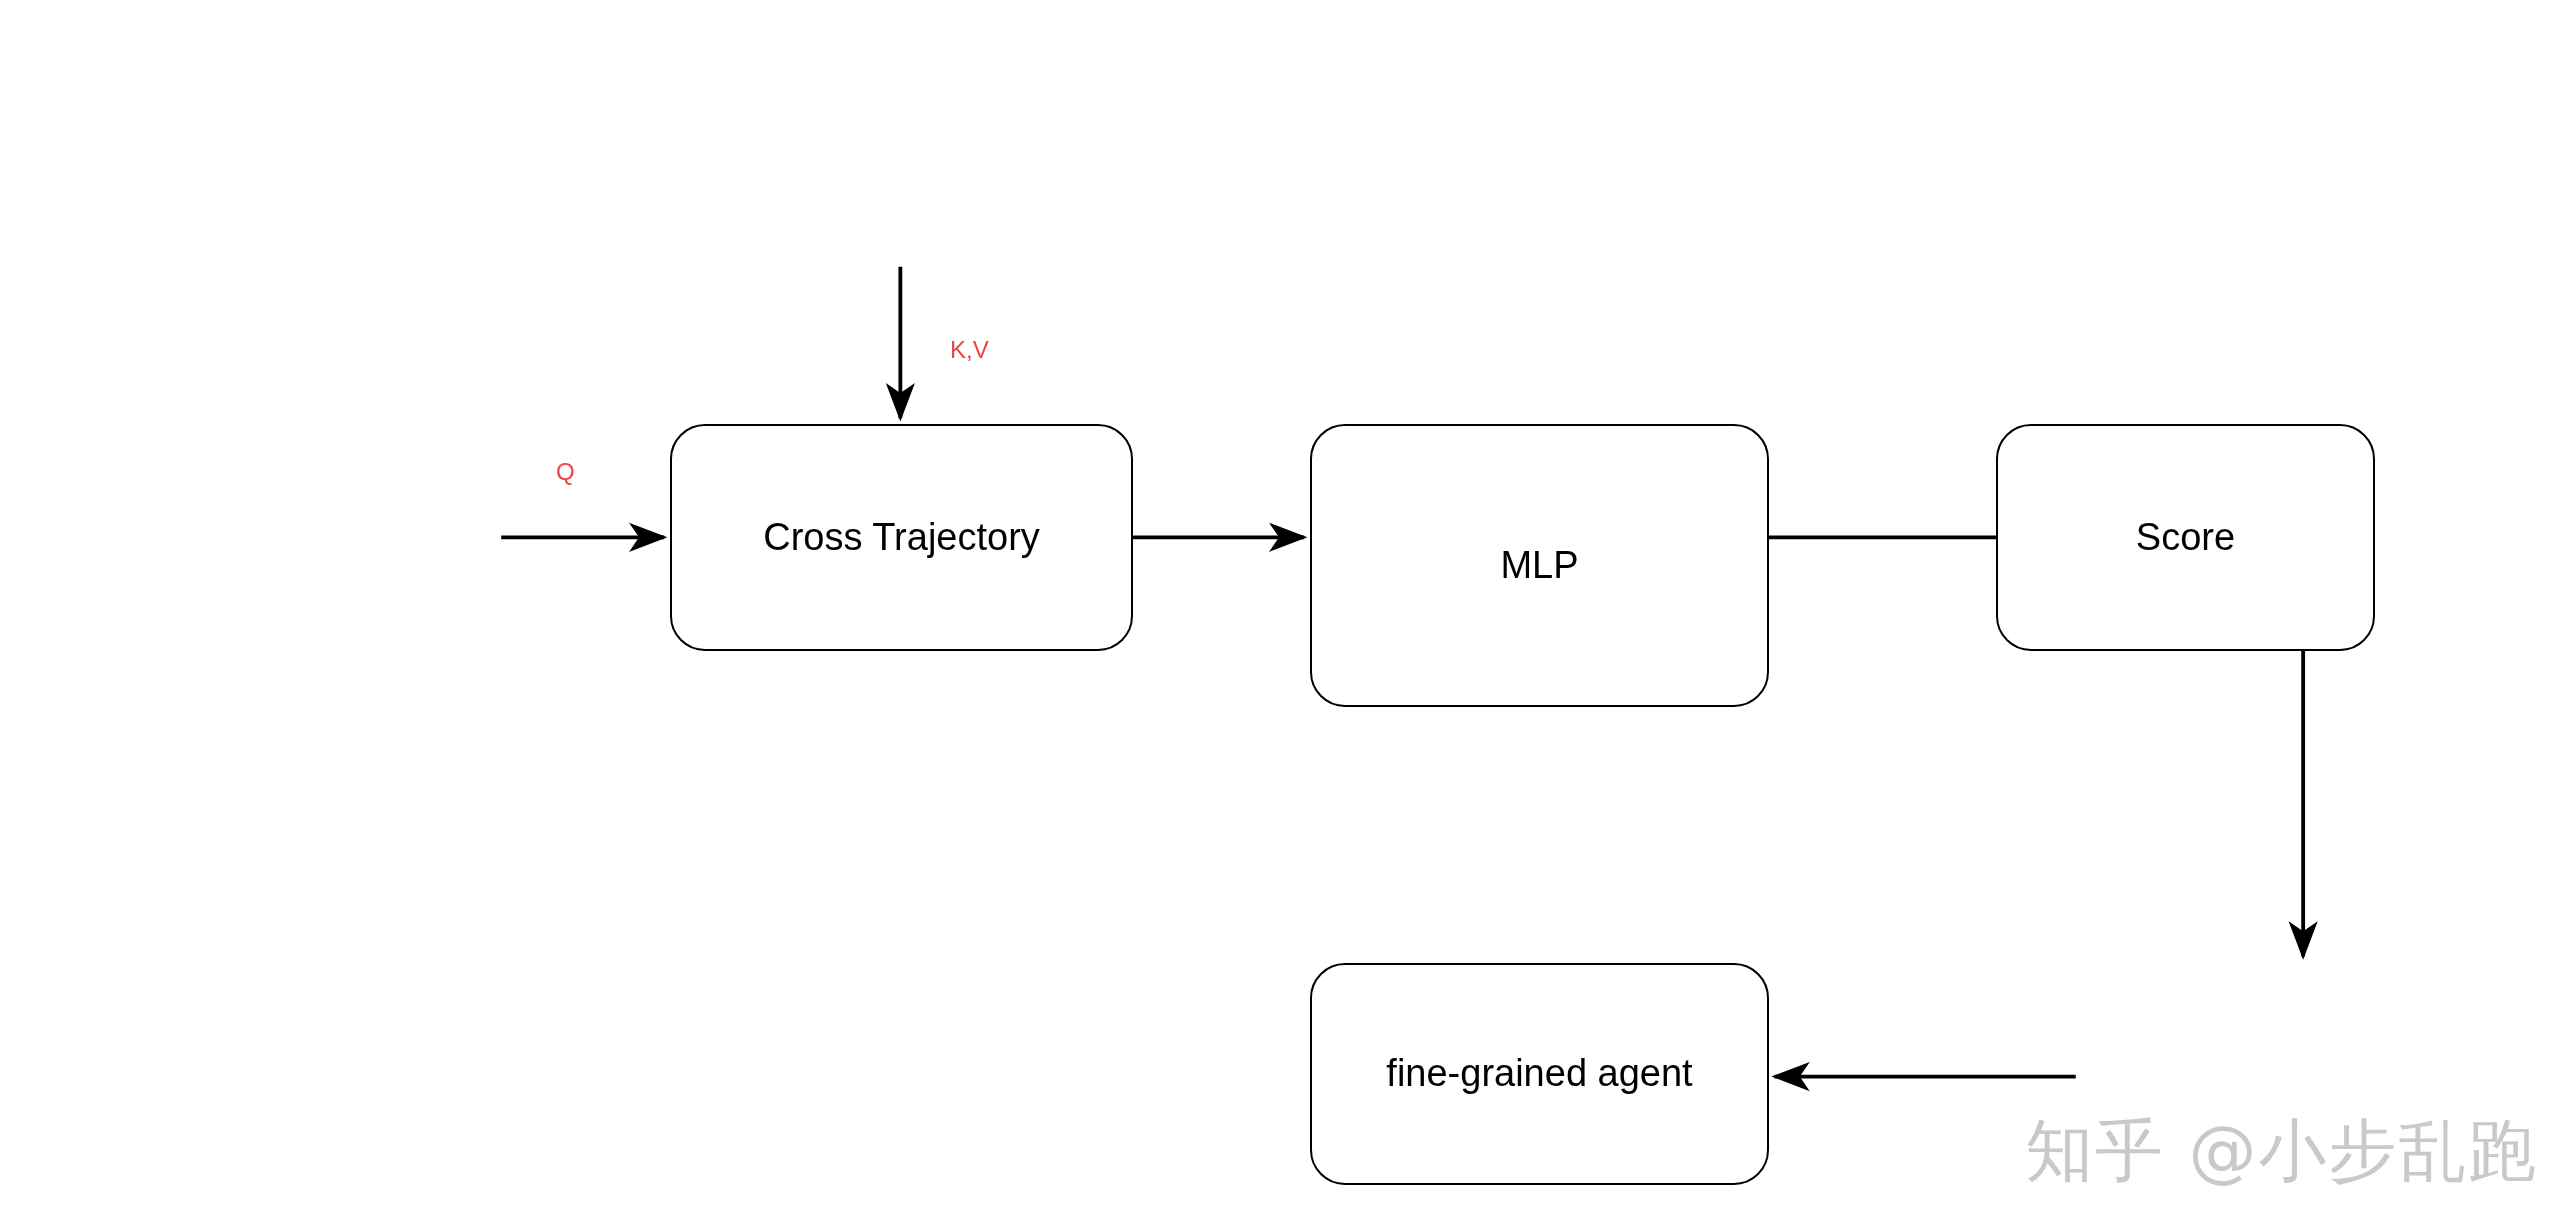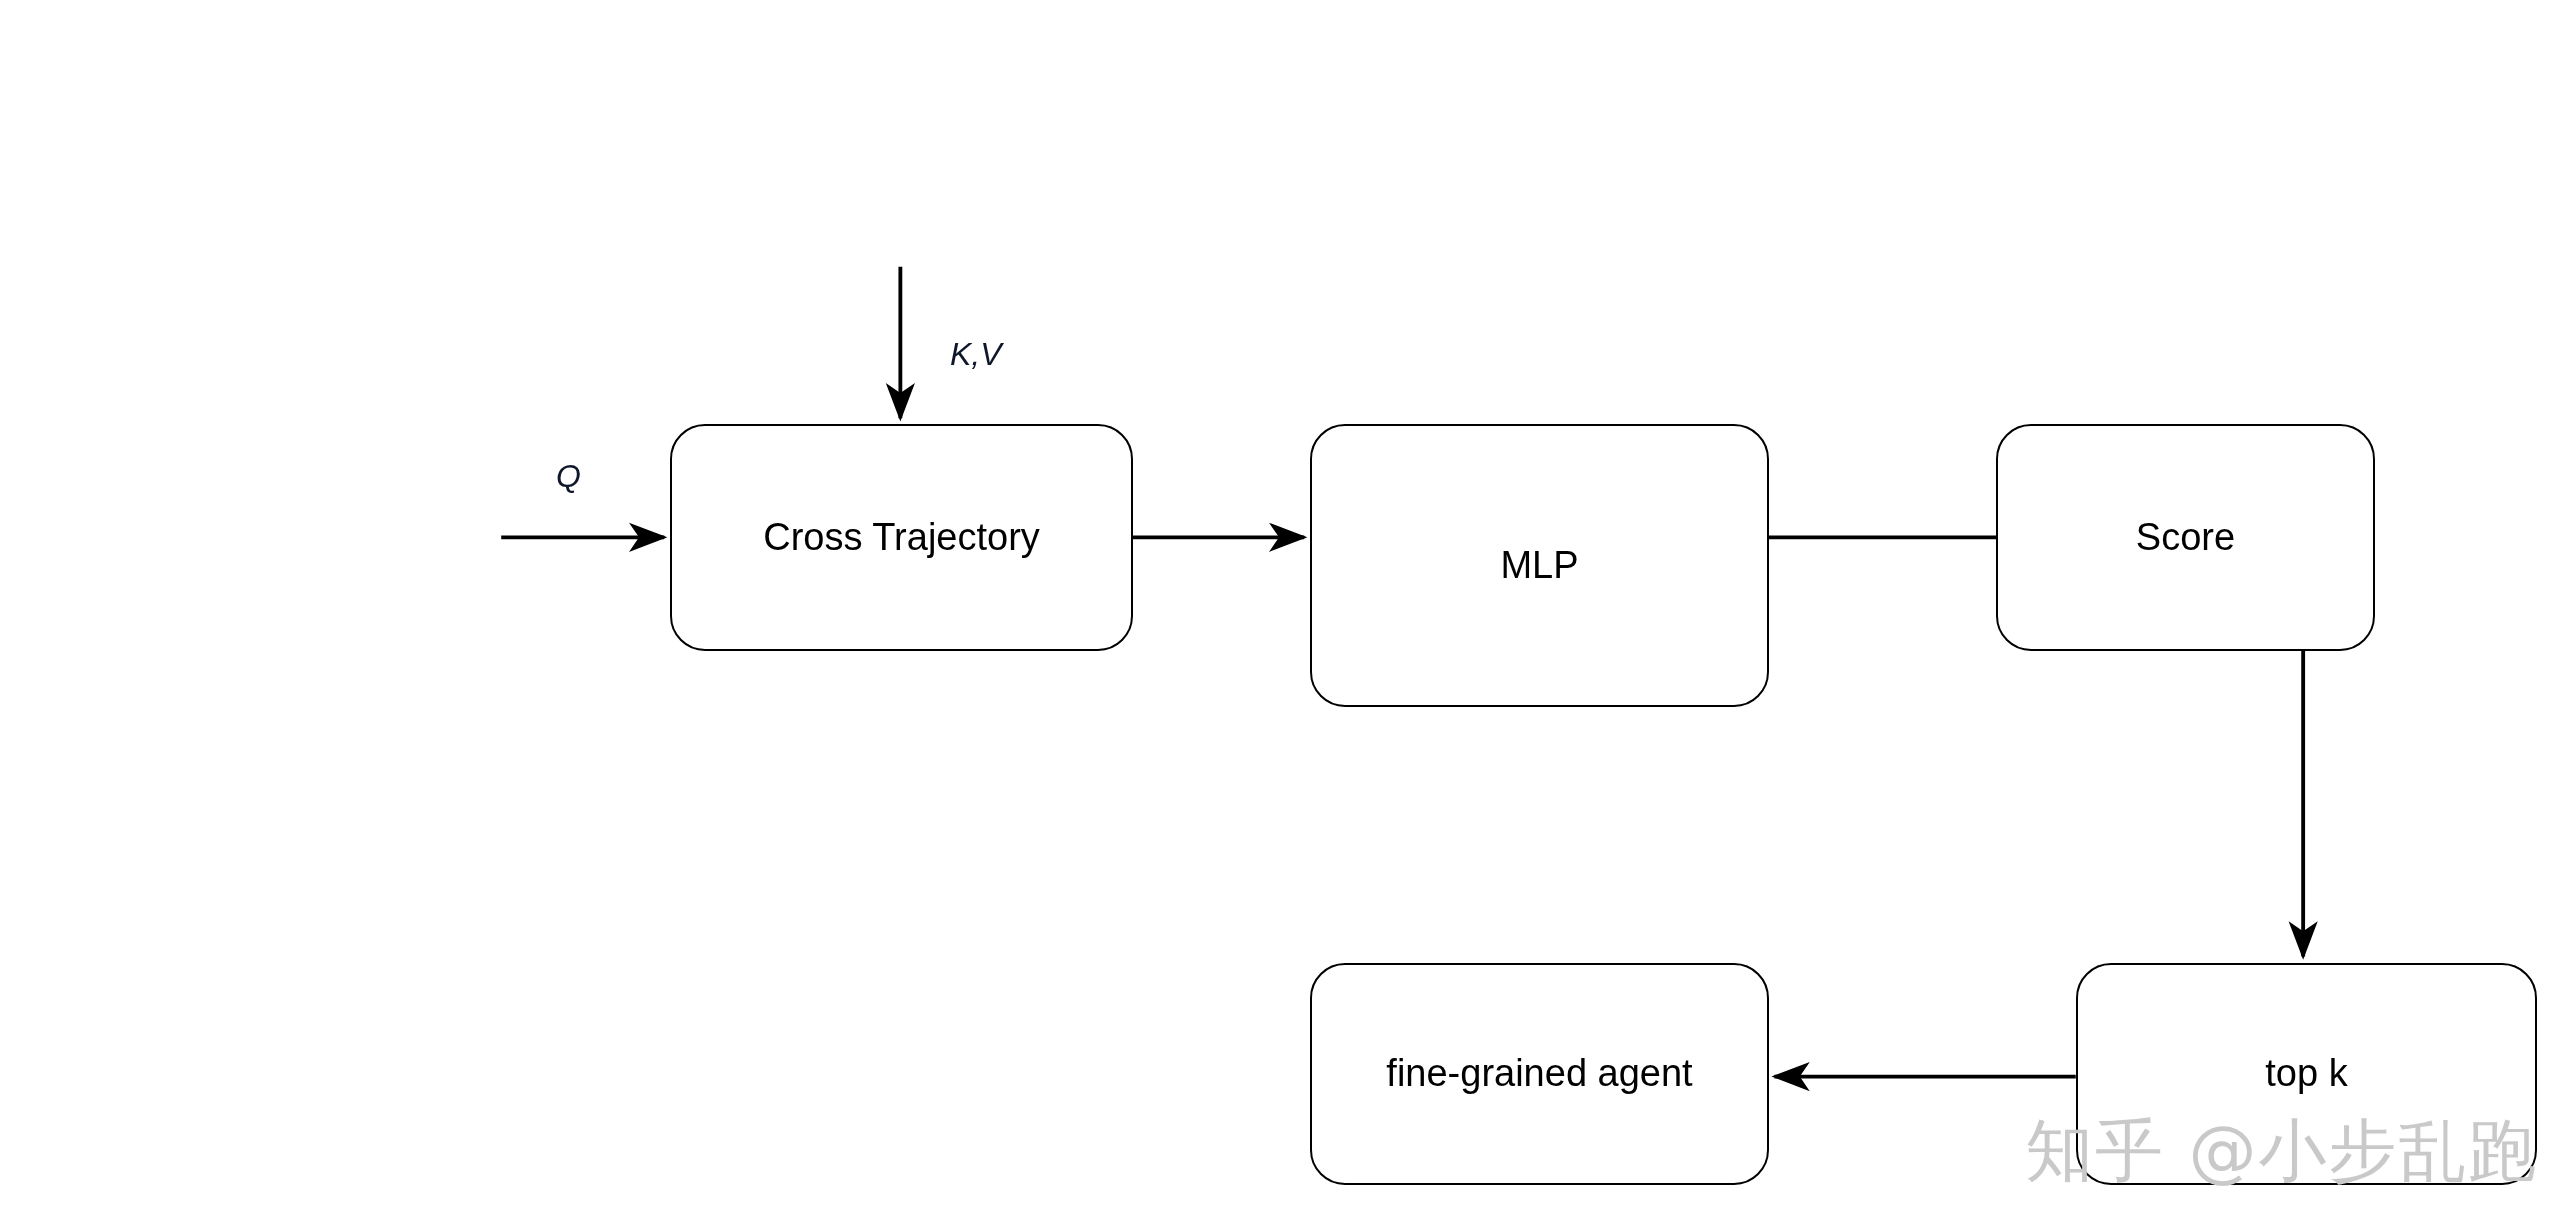--- a/index.html
+++ b/index.html
@@ -35,27 +35,26 @@
   .node.bev       { left: 670px;  top: 40px;   width: 463px; height: 227px; }
   .node.mutil     { left: 40px;   top: 424px;  width: 461px; height: 227px; }
   .node.crossattn { left: 670px;  top: 424px;  width: 463px; height: 227px; }
   .node.mlp       { left: 1310px; top: 424px;  width: 459px; height: 283px; }
   .node.score     { left: 1996px; top: 424px;  width: 379px; height: 227px; }
   .node.fine      { left: 1310px; top: 963px; width: 459px; height: 222px; }
   .node.topk      { left: 2076px; top: 963px; width: 461px; height: 222px; }
 
   .edge-label {
     position: absolute;
-    color: #0f172a;
+    color: #ef4444;
     font-family: "Liberation Sans", sans-serif;
-    font-size: 32px;
+    font-size: 24px;
     line-height: 1;
     white-space: nowrap;
     z-index: 4;
-    font-style: italic;
   }
   .edge-label.q   { left: 556px;  top: 460px; }
   .edge-label.kv  { left: 950px;  top: 338px; }
 
   svg.edges {
     position: absolute;
     left: 0; top: 0;
     width: 2576px;
     height: 1232px;
     z-index: 2;
@@ -109,21 +108,20 @@
 
     <g>
       <line x1="2163" y1="1122" x2="1849" y2="1122" stroke="#000000" stroke-width="4" marker-end="url(#arrowhead)"></line>
     </g>
   </svg>
 
   <div class="node crossattn">Cross Trajectory</div>
   <div class="node mlp">MLP</div>
   <div class="node score">Score</div>
   <div class="node fine">fine-grained agent</div>
-  <div class="node topk">top k</div>
 
   <div class="edge-label q">Q</div>
   <div class="edge-label kv">K,V</div>
 
   <div class="watermark">知乎 @小步乱跑</div>
 
 </div>
 
 
 </body></html>

